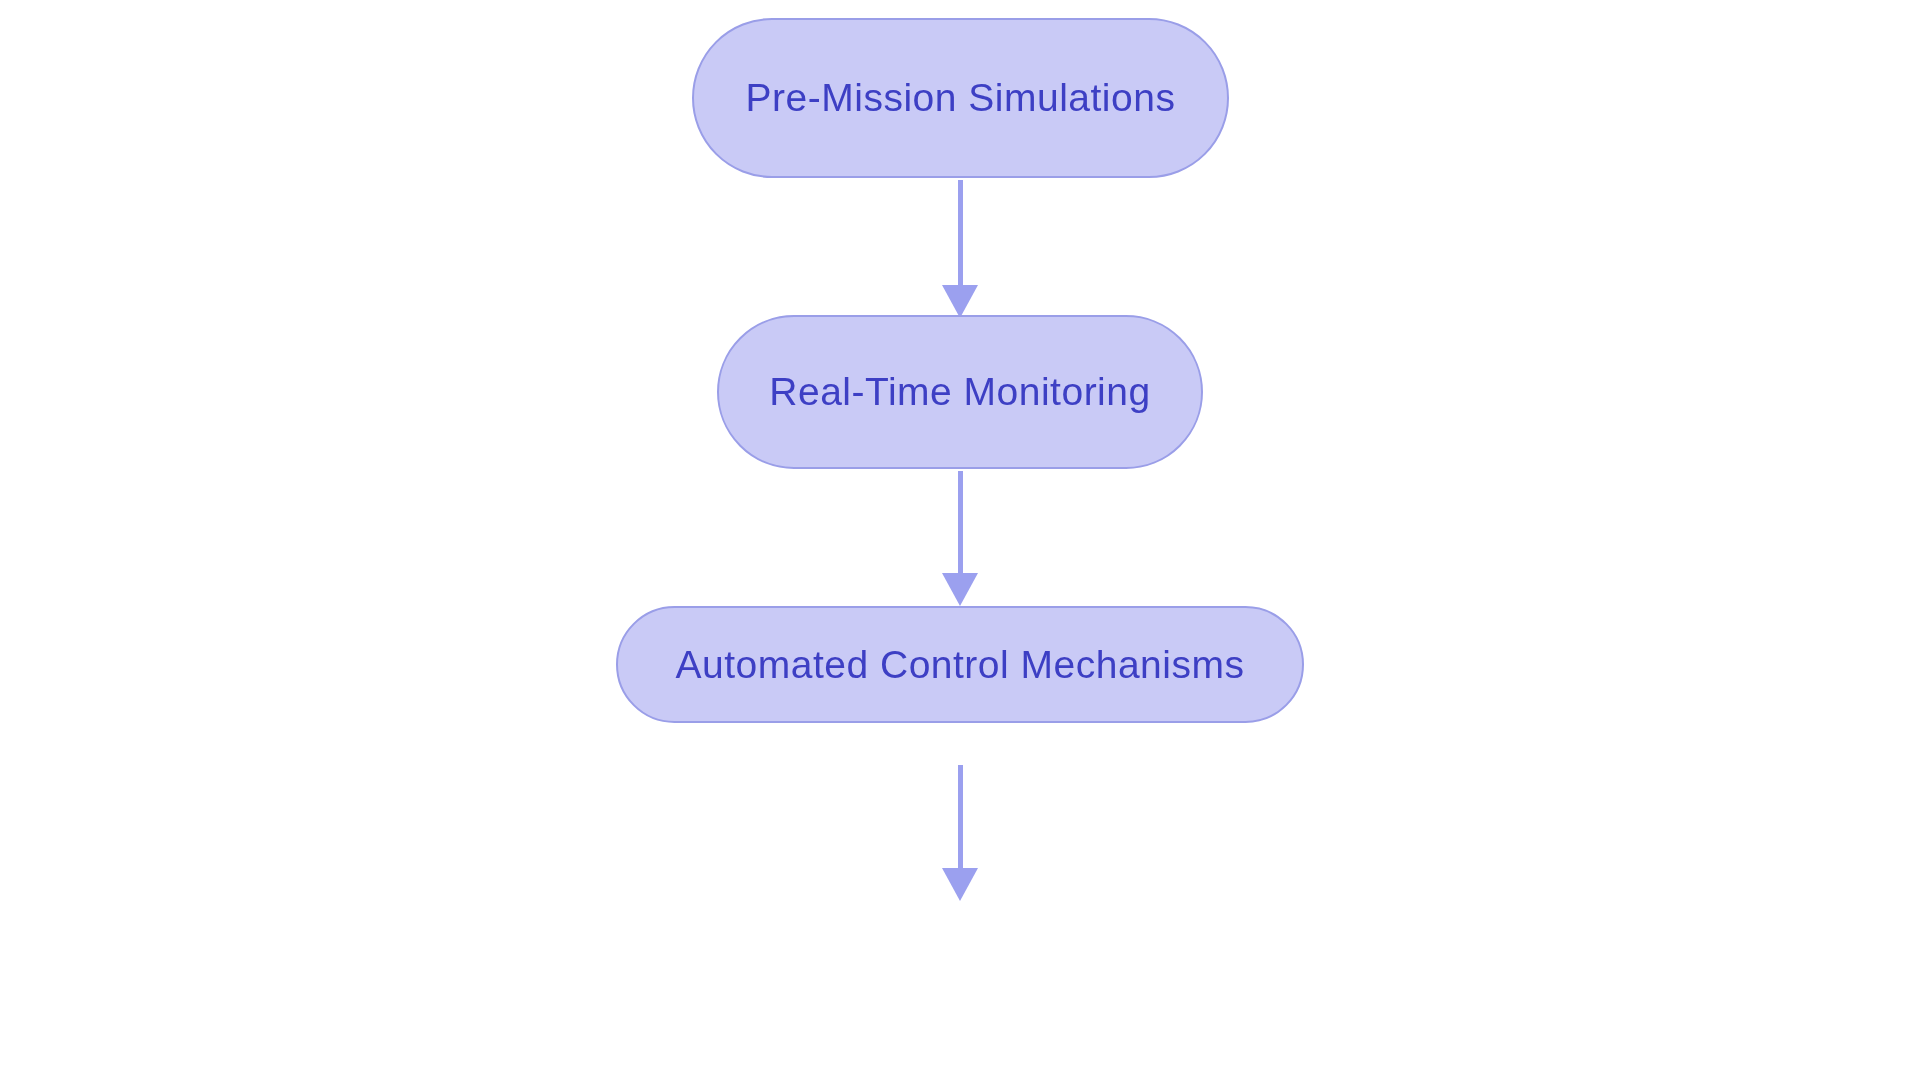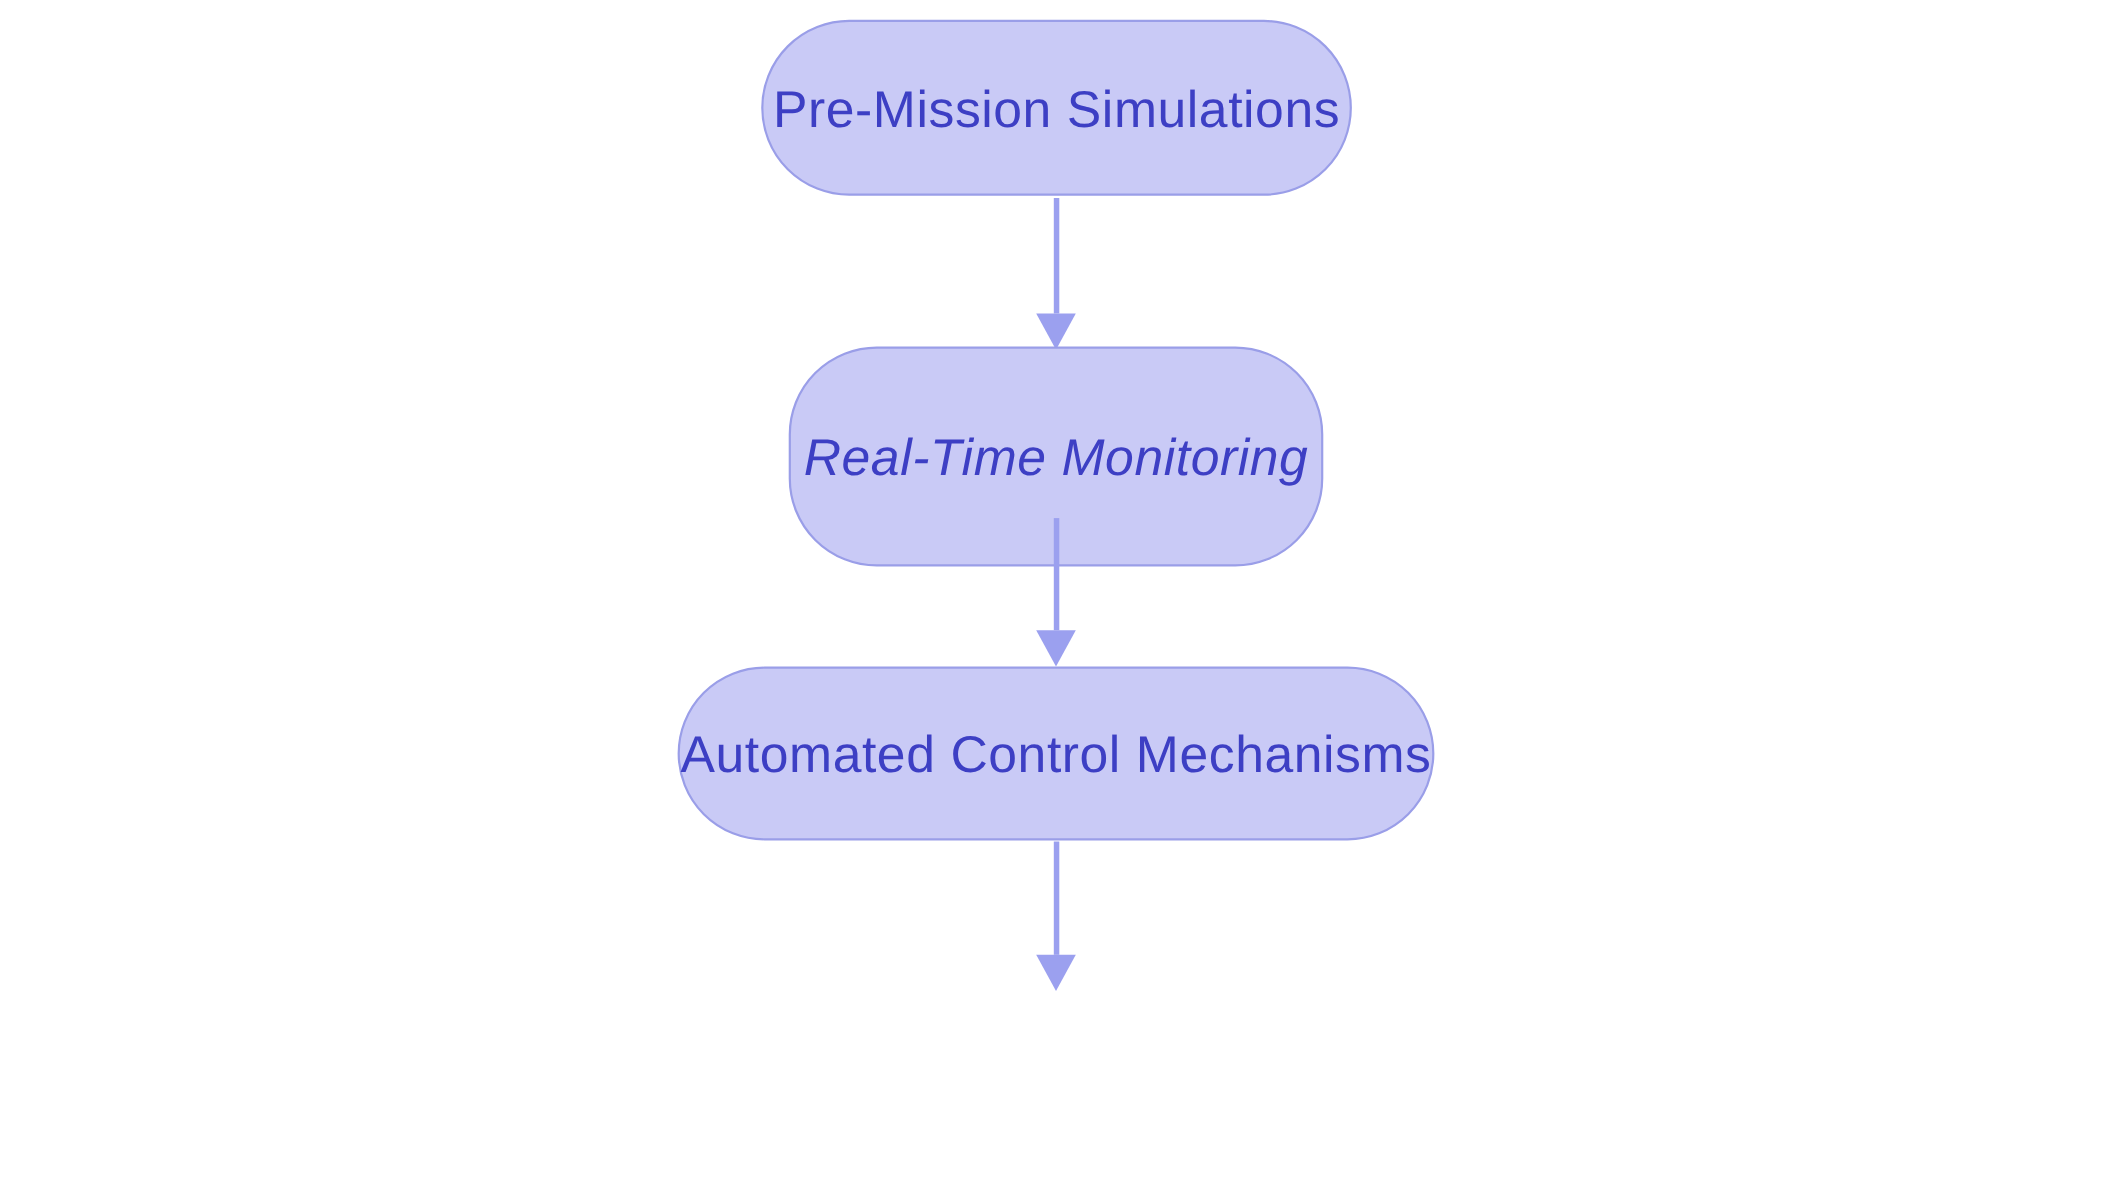--- a/index.html
+++ b/index.html
@@ -25,28 +25,28 @@
   }
   .flow-node {
     position: absolute;
     display: flex;
     align-items: center;
     justify-content: center;
     background: var(--node-fill);
     border: 2px solid var(--node-border);
     border-radius: 80px;
     color: var(--node-text);
-    font-size: 47px;
+    font-size: 39px;
     letter-spacing: 0.5px;
     text-align: center;
     white-space: nowrap;
   }
   .n1 { left: 692px; top: 18px;  width: 537px; height: 160px; }
-  .n2 { left: 717px; top: 315px; width: 486px; height: 200px; font-style: italic; }
-  .n3 { left: 616px; top: 606px; width: 688px; height: 158px; }
+  .n2 { left: 717px; top: 315px; width: 486px; height: 154px; }
+  .n3 { left: 616px; top: 606px; width: 688px; height: 117px; }
   .n4 { left: 692px; top: 901px; width: 537px; height: 155px; }
 
   .flow-arrow {
     position: absolute;
     left: 942px;           
     width: 36px;
     display: flex;
     flex-direction: column;
     align-items: center;
   }

